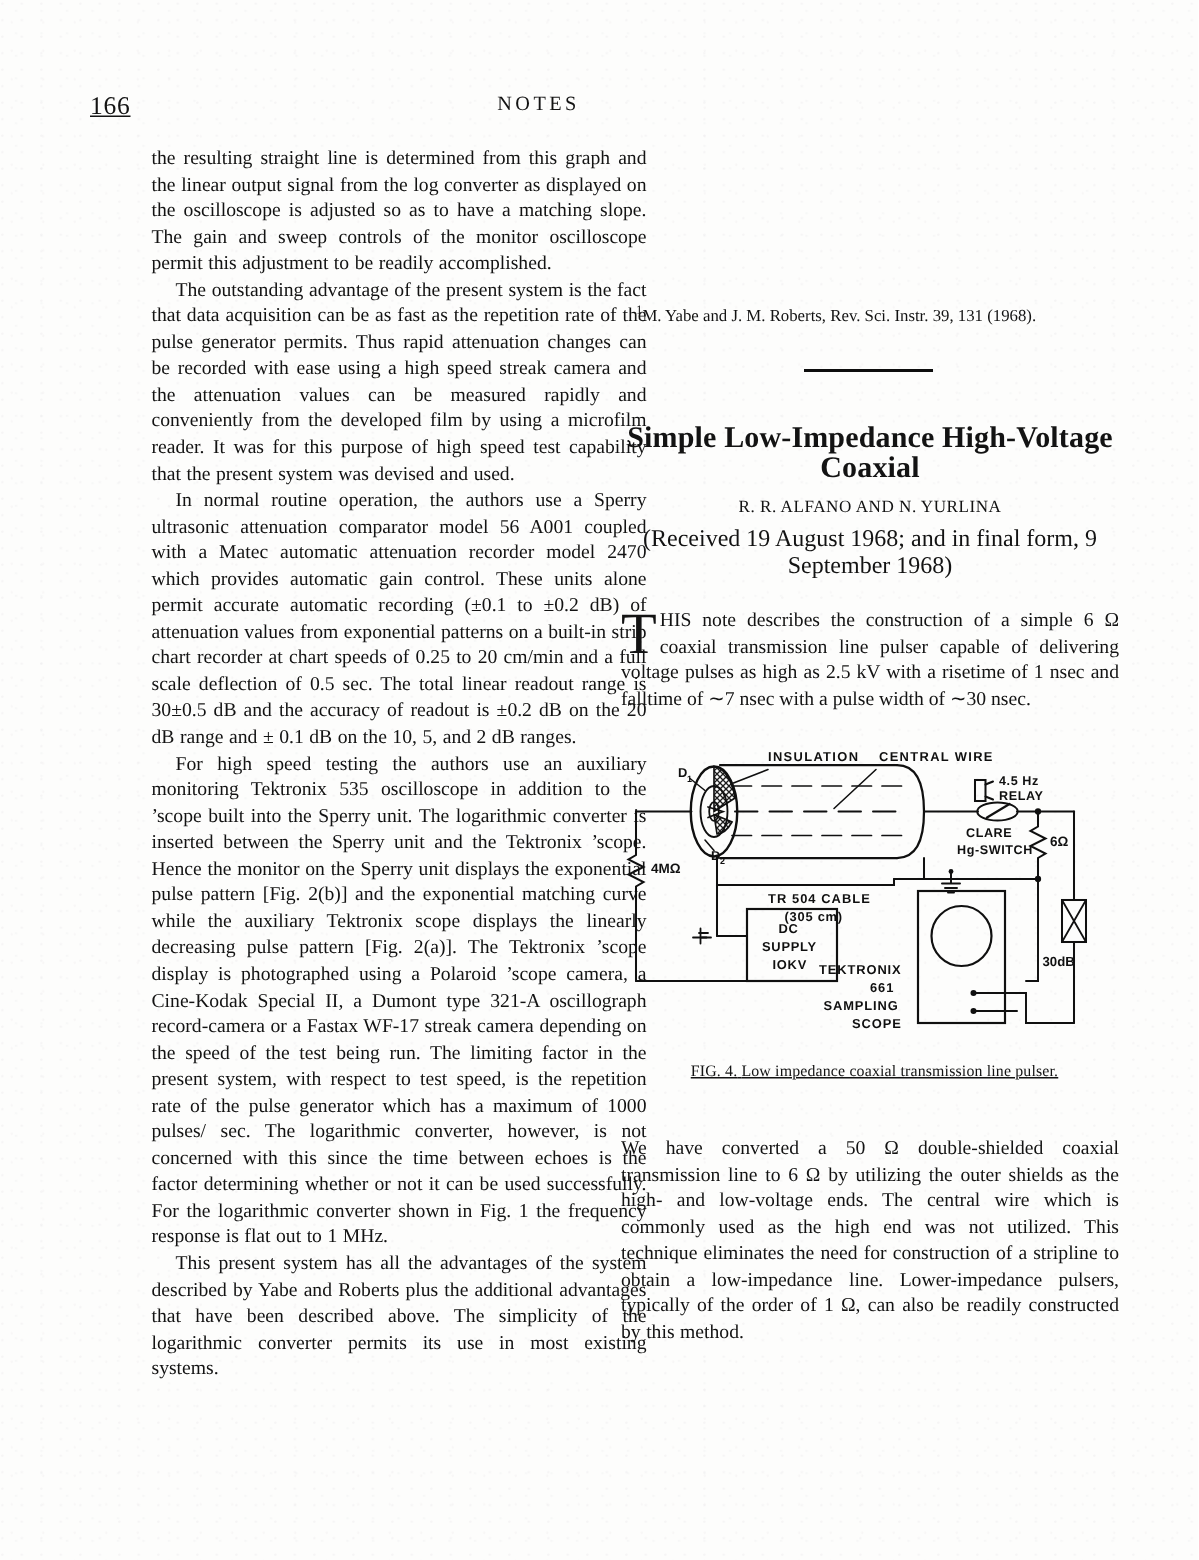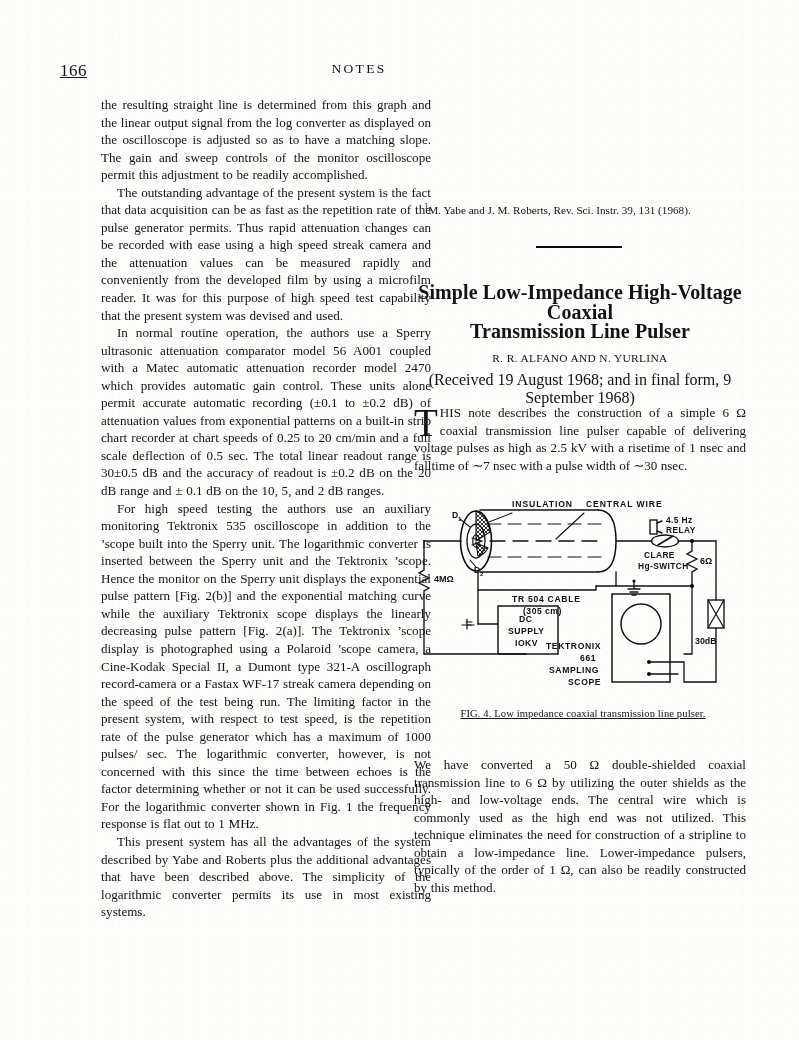--- a/index.html
+++ b/index.html
@@ -180,21 +180,20 @@
 
   <div id="footnote">
     <sup>1</sup><span>M. Yabe and J. M. Roberts, Rev. Sci. Instr. 39, 131 (1968).</span>
   </div>
 
   <div id="section-rule"></div>
 
   <div id="article-head">
     <div id="art-title">
       <div>Simple Low-Impedance High-Voltage Coaxial</div>
-      <div>Transmission Line Pulser</div>
     </div>
     <div id="art-authors" class="sc">R. R. ALFANO AND N. YURLINA</div>
     <div id="art-received">(Received 19 August 1968; and in final form, 9 September 1968)</div>
   </div>
 
   <div id="lead">
     <p><span id="dropcap">T</span><span>HIS note describes the construction of a simple 6 Ω coaxial transmission line pulser capable of delivering voltage pulses as high as 2.5 kV with a risetime of 1 nsec and falltime of ∼7 nsec with a pulse width of ∼30 nsec.</span></p>
   </div>
 
   <div id="figure-block">

